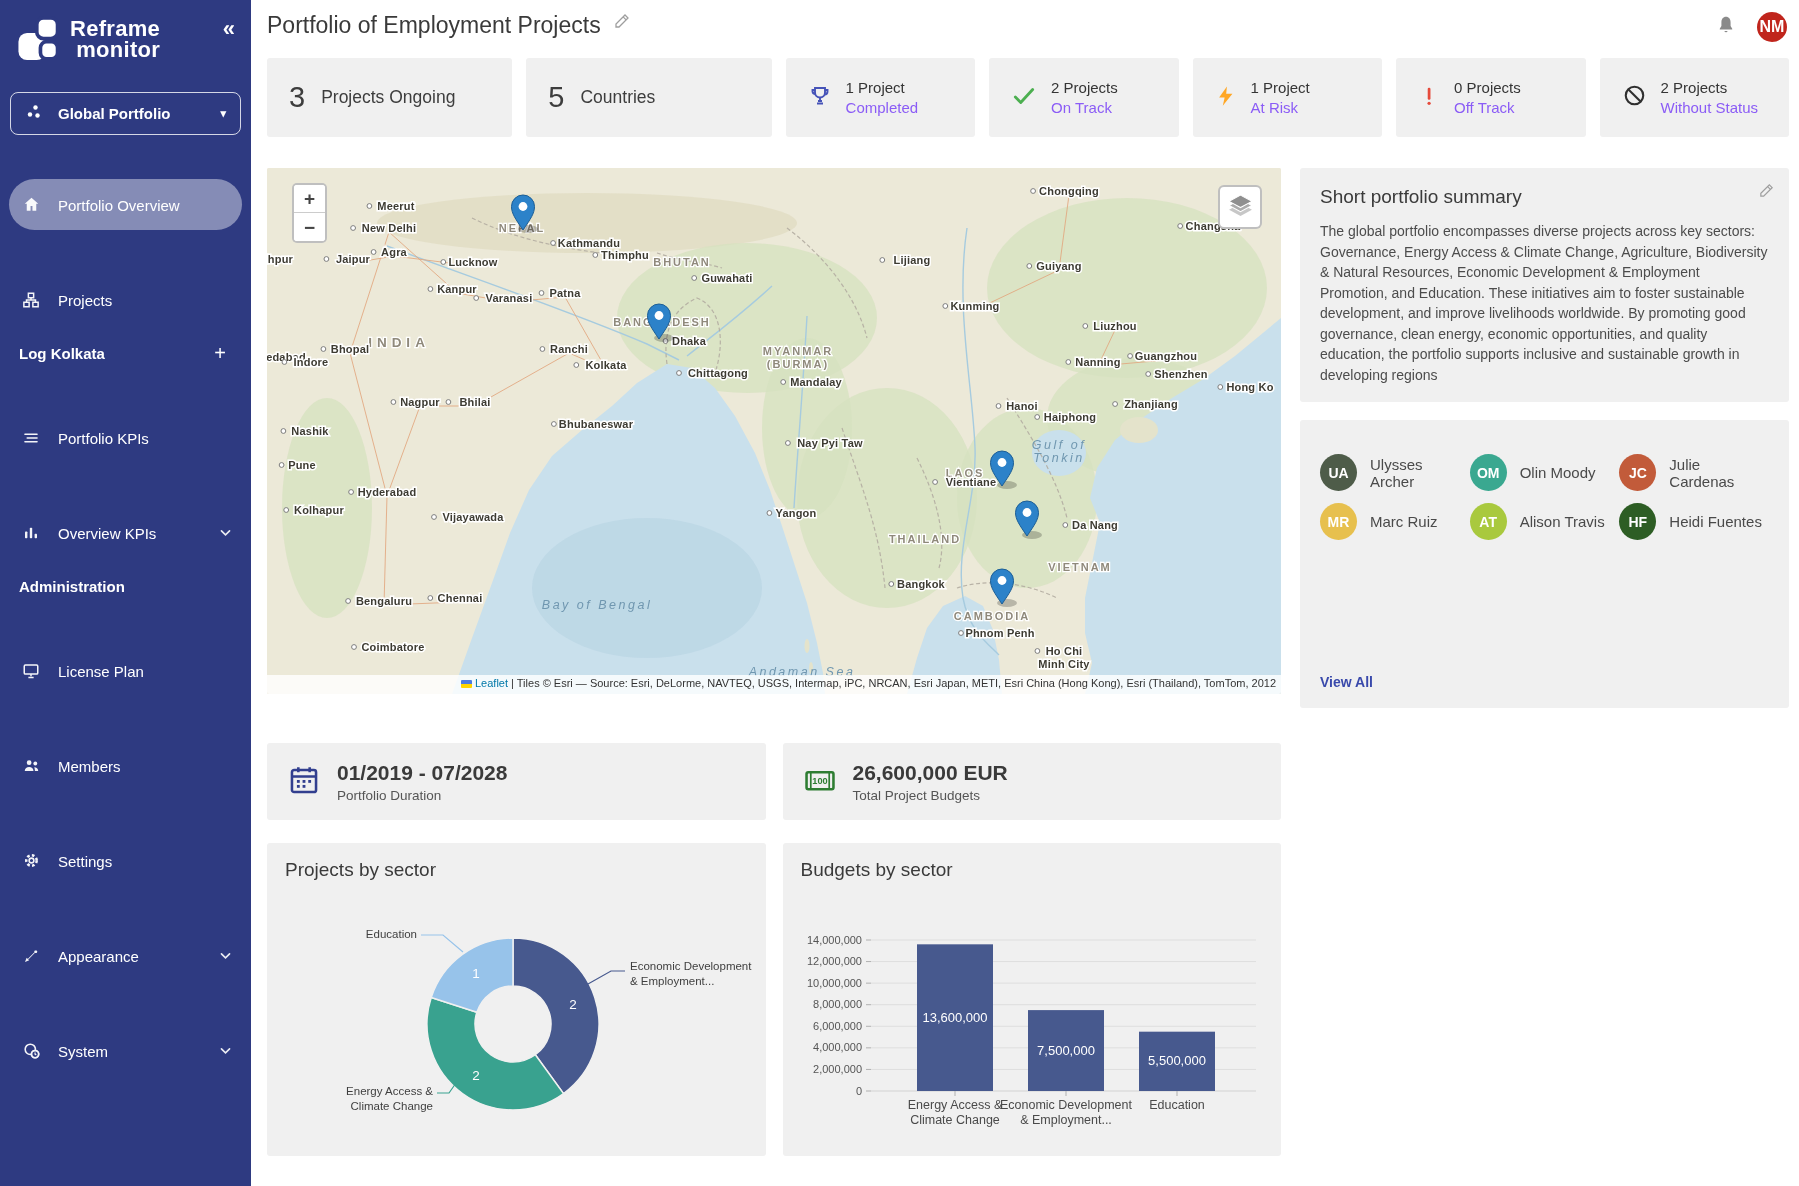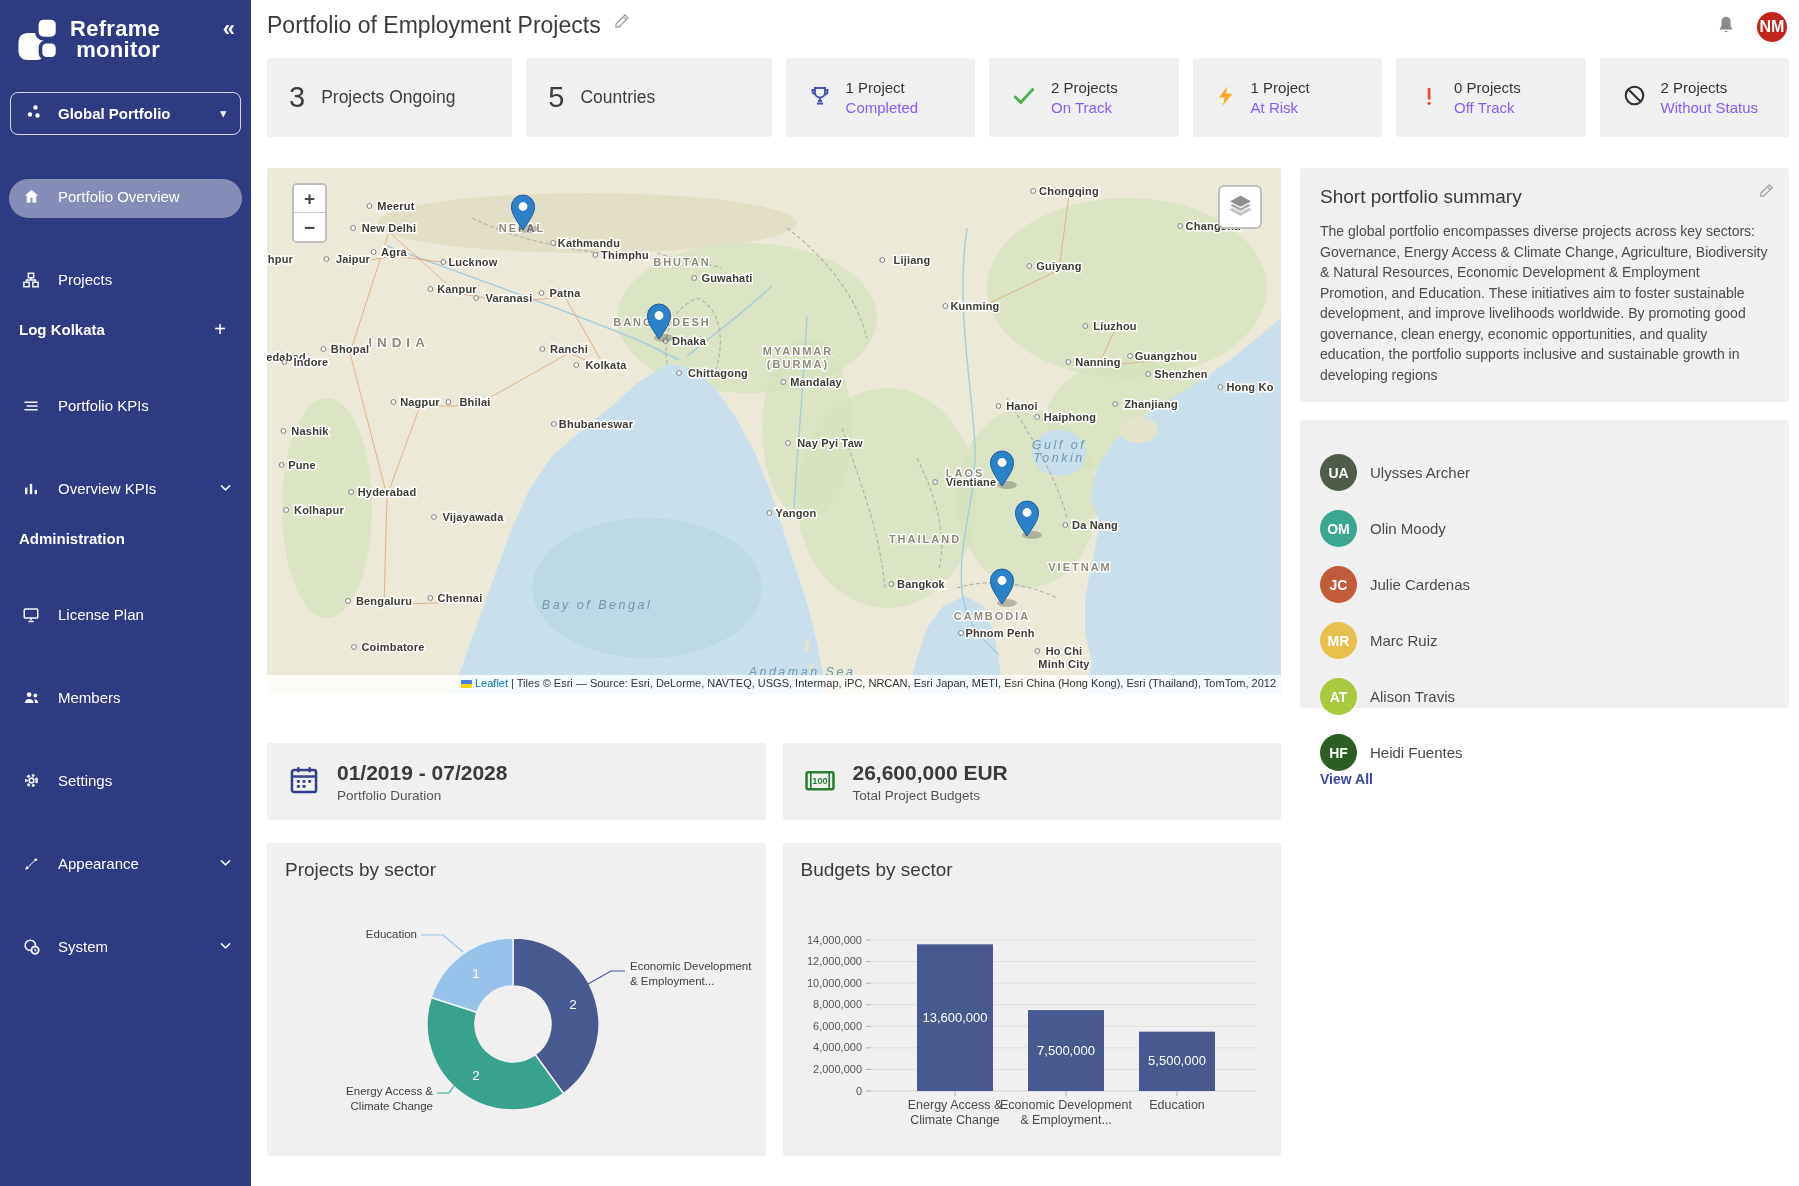--- a/index.html
+++ b/index.html
@@ -6,21 +6,21 @@
   .page{position:relative;width:1799px;height:1186px;overflow:hidden;background:#fff;}
   
   .sidebar{position:absolute;left:0;top:0;width:251px;height:100%;background:#2e3a81;color:#fff;box-sizing:border-box;}
   .brand-row{display:flex;align-items:flex-start;padding:16px 12px 0 16px;}
   .brand{display:flex;align-items:center;gap:10px;}
   .brand-text{font-size:22px;font-weight:700;line-height:.95;letter-spacing:.3px;text-align:right;}
   .collapse-btn{margin-left:auto;background:none;border:none;color:#fff;font-size:22px;font-weight:700;cursor:pointer;line-height:1;padding:2px 4px;}
   .selector{margin:28px 10px 0 10px;width:231px;box-sizing:border-box;display:flex;align-items:center;gap:15px;padding:10px 14px;background:transparent;border:1px solid rgba(255,255,255,.8);border-radius:8px;color:#fff;font-size:15px;font-weight:600;cursor:pointer;}
   .selector .caret{margin-left:auto;font-size:11px;}
   .nav{margin-top:24px;padding:0 9px;}
-  .nav-item{display:flex;align-items:center;gap:16px;height:35px;padding:0 10px 4px 11px;border-radius:999px;font-size:15px;font-weight:500;cursor:pointer;color:#fff;margin-top:44px;}
+  .nav-item{display:flex;align-items:flex-end;gap:16px;height:35px;padding:0 10px 16px 11px;border-radius:999px;font-size:15px;font-weight:500;cursor:pointer;color:#fff;margin-top:44px;}
   .nav-item.active{background:rgba(255,255,255,.42);}
   .nav-item .nicon{width:22px;display:flex;justify-content:center;opacity:.95;}
   .nav-item .chev{margin-left:auto;opacity:.9;}
   .section-row{display:flex;align-items:center;height:30px;margin-top:13px;padding:0 10px;font-size:15px;font-weight:700;}
   .section-row .plus{margin-left:auto;background:none;border:none;color:#fff;font-size:20px;font-weight:400;cursor:pointer;line-height:1;}
   
   .main{margin-left:251px;padding:12px 10px 0 16px;}
   .hdr{display:flex;align-items:flex-start;height:36px;}
   .hdr h1{margin:0;font-size:23px;font-weight:500;color:#3a3a3a;}
   .hdr .edit{margin-left:12px;cursor:pointer;display:flex;}
@@ -44,21 +44,21 @@
   .attribution{position:absolute;left:0;right:0;bottom:0;background:rgba(255,255,255,.82);font-size:11px;color:#333;text-align:right;padding:2px 5px 3px;z-index:5;line-height:1.25;}
   .attribution a{color:#0078A8;text-decoration:none;}
   .ua-flag{display:inline-block;width:11px;height:8px;background:linear-gradient(#4C7BE1 50%,#FFD500 50%);border-radius:1px;vertical-align:-1px;margin-right:3px;}
   .right-col{width:489px;display:flex;flex-direction:column;gap:18px;}
   .card{background:#f0f0f0;border-radius:3px;box-sizing:border-box;}
   .card h2{margin:0;font-size:19px;font-weight:500;color:#3a3a3a;}
   .summary-card{height:234px;padding:18px 20px;position:relative;}
   .summary-text{margin-top:13px;font-size:14px;line-height:1.47;color:#4c4c4c;}
   .card .edit{position:absolute;top:14px;right:14px;cursor:pointer;}
   .team-card{height:288px;padding:18px 20px;display:flex;flex-direction:column;}
-  .team-grid{display:grid;grid-template-columns:1fr;row-gap:19px;margin-top:16px;}
+  .team-grid{display:grid;grid-template-columns:1fr 1fr 1fr;row-gap:12px;margin-top:16px;}
   .member{display:flex;align-items:center;gap:13px;font-size:15px;color:#4a4a4a;}
   .m-avatar{width:37px;height:37px;border-radius:50%;color:#fff;font-size:14px;font-weight:600;display:flex;align-items:center;justify-content:center;flex:none;}
   .view-all{margin-top:auto;color:#3949ab;font-size:14px;font-weight:600;text-decoration:none;cursor:pointer;}
   .two-col{display:flex;gap:17px;width:1014px;margin-top:35px;}
   .two-col.charts{margin-top:23px;}
   .kpi-card{flex:1;height:77px;display:flex;align-items:center;padding-left:20px;gap:16px;}
   .kpi-text{display:flex;flex-direction:column;}
   .kpi-value{font-size:21px;font-weight:700;color:#3a3a3a;}
   .kpi-label{font-size:13.5px;color:#555;margin-top:3px;}
   .chart-card{flex:1;height:313px;position:relative;overflow:hidden;}

